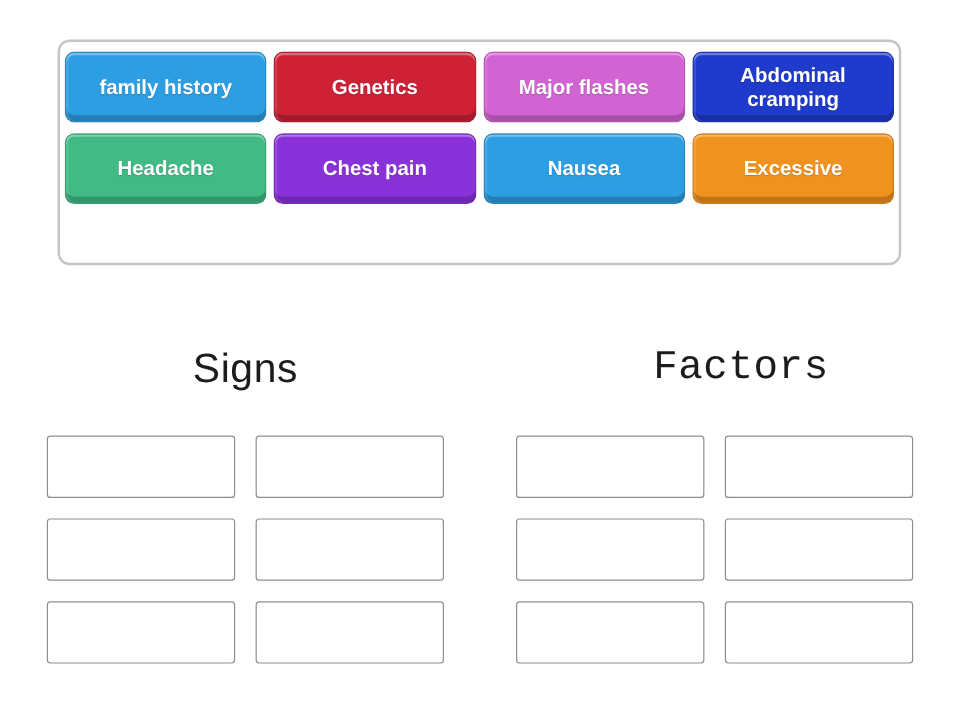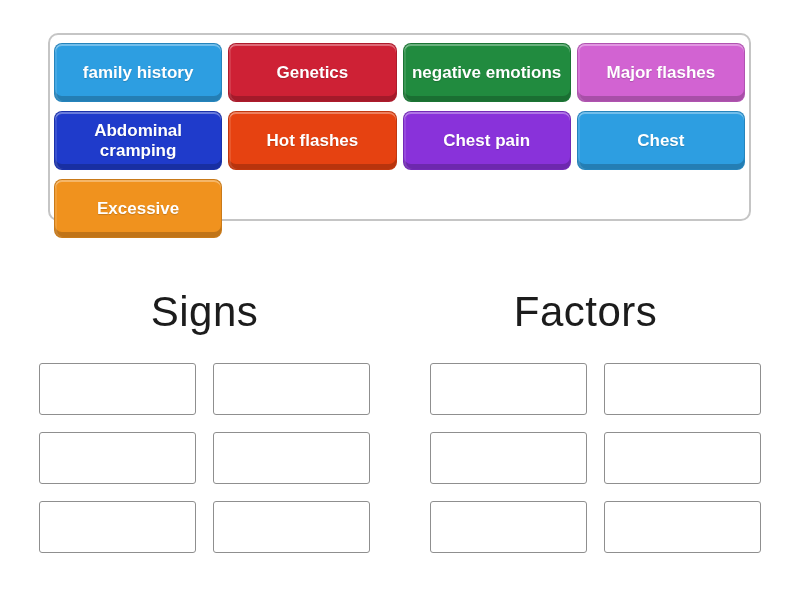--- a/index.html
+++ b/index.html
@@ -24,25 +24,25 @@
     background:var(--c,#999);
     border:1px solid rgba(0,0,0,.16);
     box-shadow:inset 0 2px 0 rgba(255,255,255,.33), inset 2px 0 0 rgba(255,255,255,.12), inset 0 -5px 0 rgba(0,0,0,.20);
     text-shadow:0 1px 1px rgba(0,0,0,.18);
     cursor:grab;user-select:none;
   }
 
   
   .group-title{
     position:absolute;top:288px;width:331px;margin:0;
-    text-align:center;font-size:42px;font-weight:400;color:#1c1c1c;
+    text-align:center;font-size:34px;font-weight:400;color:#1c1c1c;
     letter-spacing:0.5px;
   }
   #title-signs{left:39px;}
-  #title-factors{left:420px;}
+  #title-factors{left:452px;font-family:Liberation Mono, monospace;}
 
   
   .slots{
     position:absolute;top:363px;width:331px;
     display:grid;grid-template-columns:repeat(2,157px);
     column-gap:17px;row-gap:17px;
   }
   #slots-signs{left:39px;}
   #slots-factors{left:430px;}
   .slot{
@@ -53,37 +53,34 @@
 </head>
 <body>
 
 <div class="board">
   <div class="tile" style="--c: #2d9ee1;">
       <span>family history</span>
     </div>
   <div class="tile" style="--c: #ce2135;">
       <span>Genetics</span>
     </div>
-  <div class="tile" style="--c: #218b3f;">
-      <span>negative emotions</span>
-    </div>
   <div class="tile" style="--c: #d263d2;">
       <span>Major flashes</span>
     </div>
   <div class="tile" style="--c: #1f3bcb;">
       <span>Abdominal cramping</span>
     </div>
-  <div class="tile" style="--c: #e64211;">
-      <span>Hot flashes</span>
+  <div class="tile" style="--c: #41ba85;">
+      <span>Headache</span>
     </div>
   <div class="tile" style="--c: #8932da;">
       <span>Chest pain</span>
     </div>
   <div class="tile" style="--c: #2d9ee1;">
-      <span>Chest</span>
+      <span>Nausea</span>
     </div>
   <div class="tile" style="--c: #f0921e;">
       <span>Excessive</span>
     </div>
 </div>
 
 <h2 class="group-title" id="title-signs">Signs</h2>
 <h2 class="group-title" id="title-factors">Factors</h2>
 
 <div class="slots" id="slots-signs">

